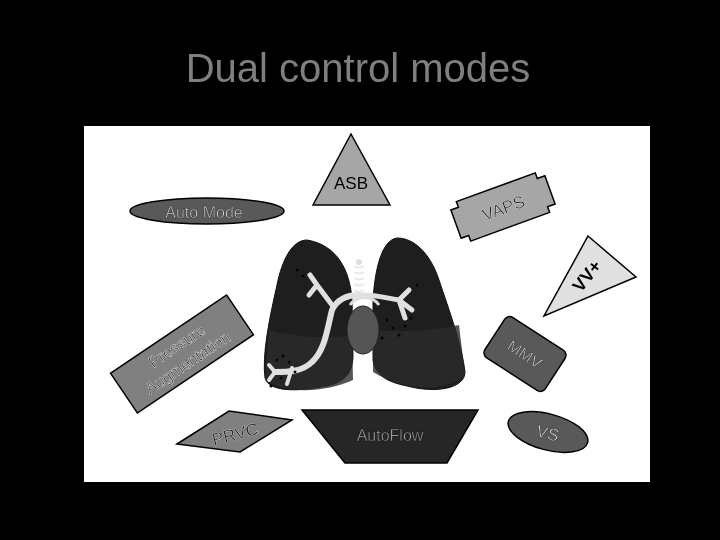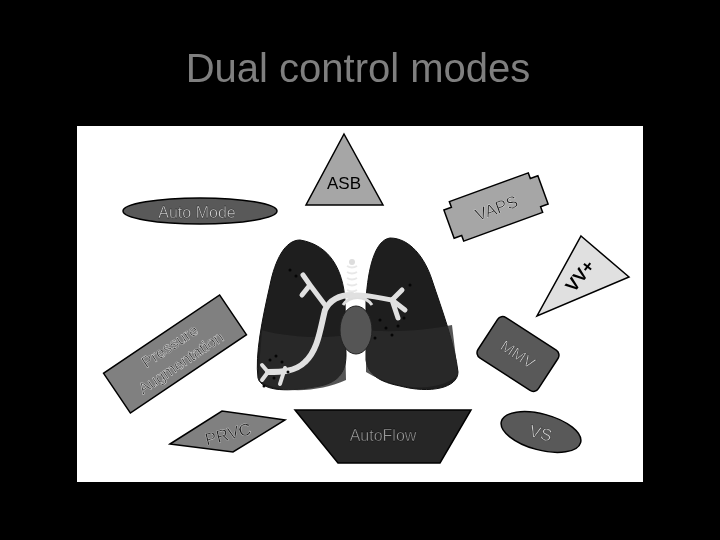--- a/index.html
+++ b/index.html
@@ -5,21 +5,21 @@
   html, body { margin: 0; padding: 0; }
   body {
     width: 720px; height: 540px; background: #000000; position: relative; overflow: hidden;
     font-family: "Liberation Sans", sans-serif;
   }
   .title {
     position: absolute; left: 0; top: 40px; width: 716px; text-align: center;
     color: #7f7f7f; font-size: 40px; line-height: 56px; letter-spacing: 0px;
   }
   .panel {
-    position: absolute; left: 77px; top: 126px; width: 566px; height: 356px;
+    position: absolute; left: 84px; top: 126px; width: 566px; height: 356px;
     background: #ffffff;
   }
   svg { position: absolute; left: 0; top: 0; }
   .lbl { font-family: "Liberation Sans", sans-serif; }
 </style>
 </head>
 <body>
 
 <div class="title">Dual control modes</div>
 

